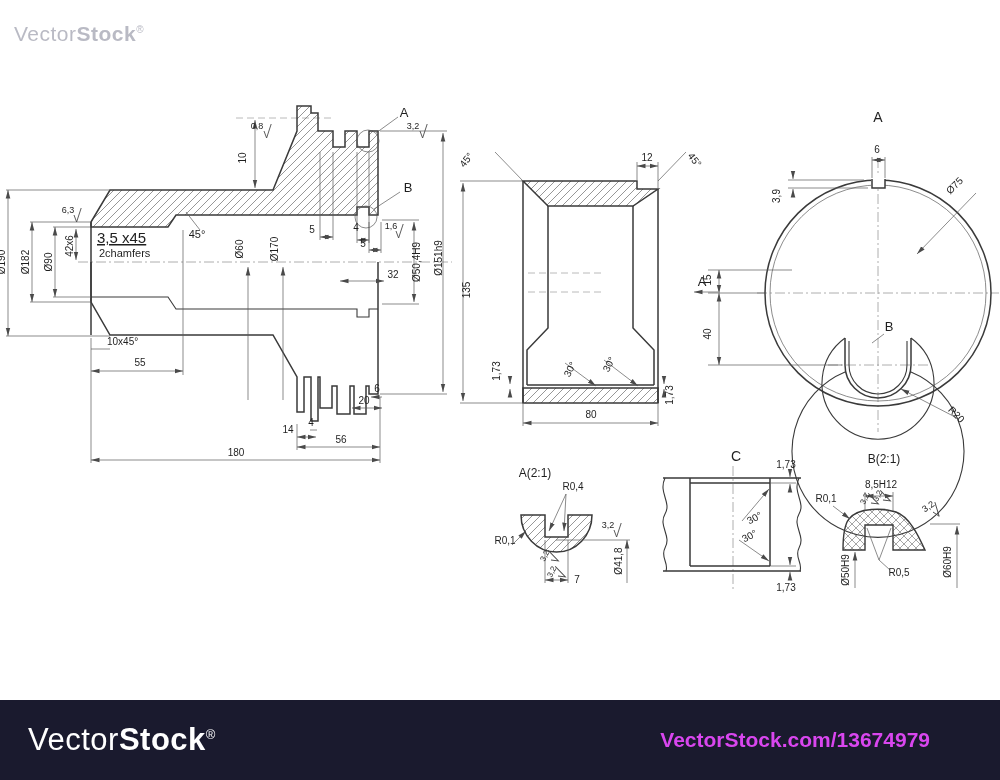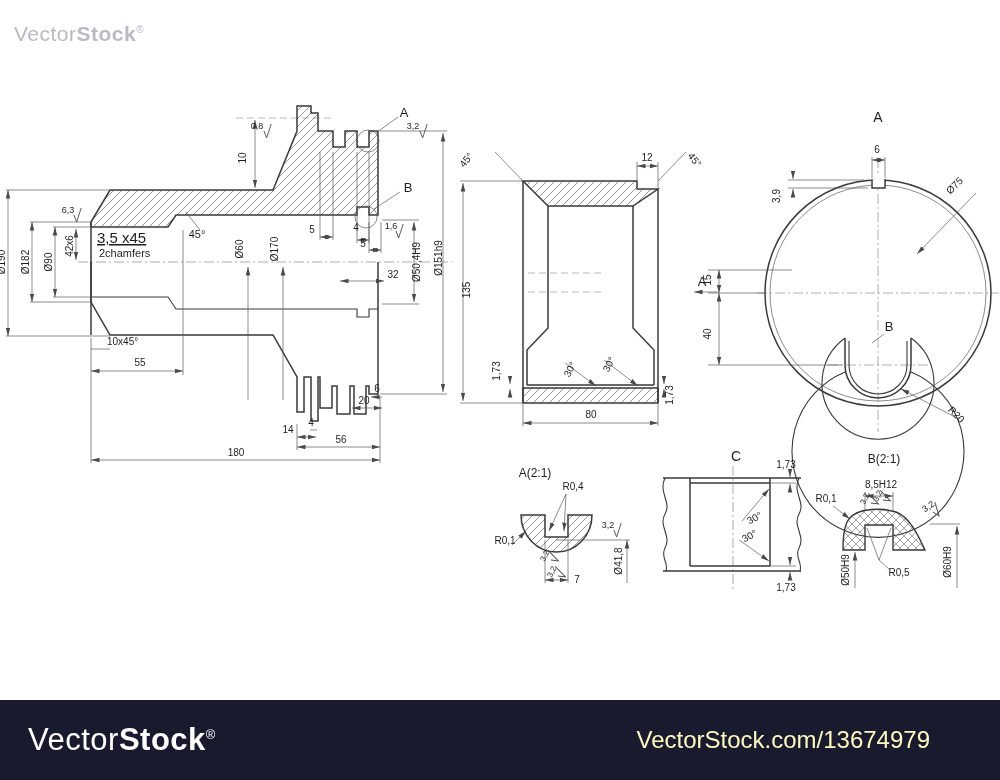--- a/index.html
+++ b/index.html
@@ -23,21 +23,21 @@
   .wm .bd{font-weight:700;}
   .wm sup{font-size:10px;}
   
   .footer{position:absolute;left:0;top:700px;width:1000px;height:80px;
     display:flex;align-items:center;justify-content:space-between;
     box-sizing:border-box;padding:0 70px 0 28px;color:#fff;}
   .logo{font-size:31px;letter-spacing:0.5px;}
   .logo .lt{font-weight:300;}
   .logo .bd{font-weight:700;}
   .logo sup{font-size:13px;vertical-align:super;}
-  .url{font-size:24px;color:#fef9c3;font-weight:400;}
+  .url{font-size:21px;color:#d946ef;font-weight:700;}
 </style>
 </head>
 <body>
 
 <div class="stage">
 
 <svg width="1000" height="700" viewBox="0 0 1000 700">
   <defs>
     <pattern id="h1" width="8" height="8" patternUnits="userSpaceOnUse">
       <path d="M-1,9 L9,-1 M-2,2 L2,-2 M6,10 L10,6" stroke="#6a6a6a" stroke-width="0.7" fill="none"></path>

